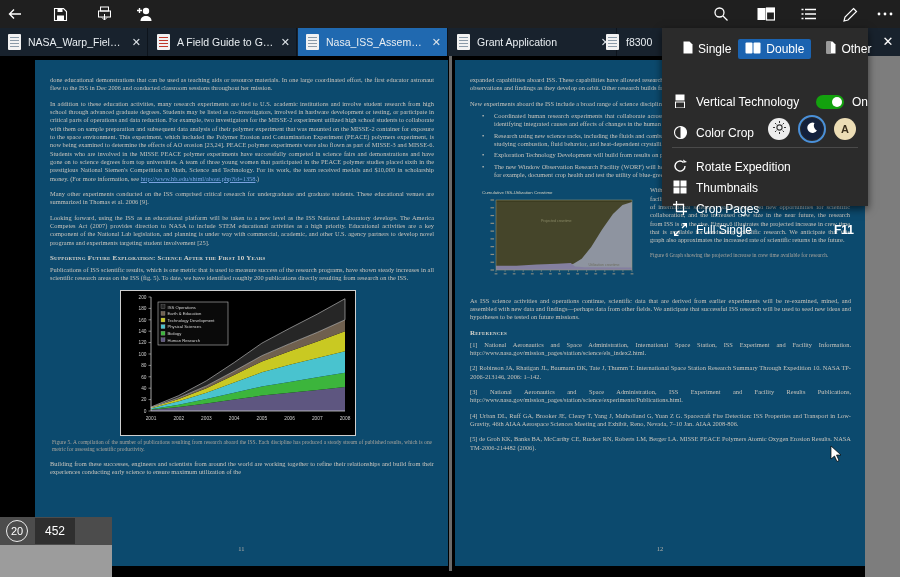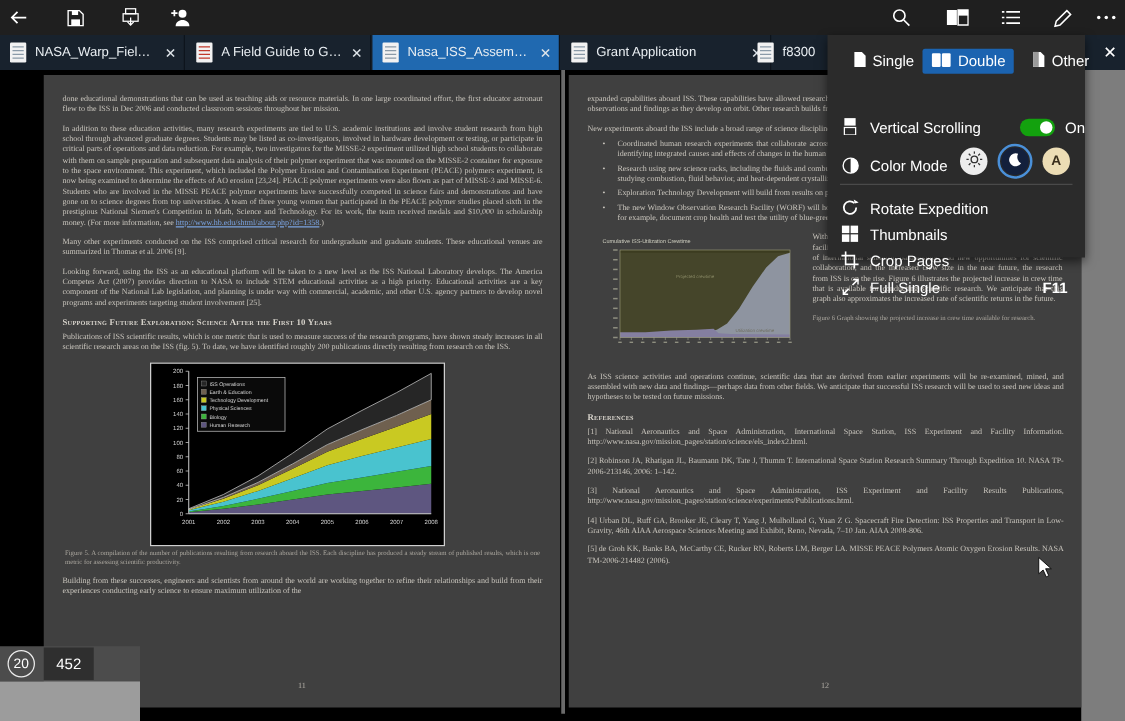--- a/index.html
+++ b/index.html
@@ -31,21 +31,21 @@
   .cmcircle{width:22px;height:22px;border-radius:50%;display:flex;align-items:center;justify-content:center;cursor:pointer;flex:none;box-sizing:border-box;}
   .cm-light{background:#ededed;}
   .cm-dark{background:#13203c;outline:2px solid #4a90d9;outline-offset:1px;}
   .cm-sepia{background:#ecddb5;color:#3a2f1d;font-size:11px;font-weight:bold;}
   .shortcut{margin-left:auto;margin-right:14px;font-size:12px;color:#fff;font-weight:bold;}
   #menuClose{position:absolute;left:880px;top:34px;width:16px;height:16px;color:#fff;font-size:13px;z-index:55;cursor:pointer;text-align:center;line-height:16px;}
   
   #viewer{position:absolute;left:0;top:56px;width:900px;height:521px;background:#000;}
   #graystrip{position:absolute;left:865px;top:0;width:35px;height:521px;background:#7d7d7d;}
   #pagegap{position:absolute;left:449px;top:0;width:3px;height:515px;background:#6a6a6a;}
-  .page{position:absolute;top:4px;height:506px;background:#404040;overflow:hidden;font-family:"Liberation Serif",serif;color:#c8c4bc;}
+  .page{position:absolute;top:4px;height:506px;background:#0c4a6e;overflow:hidden;font-family:"Liberation Serif",serif;color:#c8c4bc;}
   #pageL{left:35px;width:413px;}
   #pageR{left:455px;width:410px;}
   .pbody{padding:16px 14px 0 15px;font-size:6.4px;line-height:1.3;text-align:justify;}
   .pbody p{margin:0 0 7px 0;}
   .dochead{font-variant:small-caps;font-weight:bold;font-size:7px;letter-spacing:.2px;color:#d8d4cc;margin:2px 0 3px 0;}
   a.doclink{color:#7aa3e0;text-decoration:underline;cursor:pointer;}
   .caption{font-size:5.4px;line-height:1.3;color:#a9a59d;margin:3px 0 7px 0;}
   .pagenum{position:absolute;bottom:14px;left:0;width:100%;text-align:center;font-size:6.5px;color:#b5b1a9;}
   ul.blts{margin:0 0 7px 0;padding:0;list-style:none;}
   ul.blts li{position:relative;padding-left:14px;margin:0 0 3px 10px;}
@@ -218,34 +218,34 @@
         <span>Other</span>
       </span>
     </div>
     <div class="mrow" style="top:59px">
       <span class="mic">
           <svg width="14" height="14" viewBox="0 0 14 14">
             <rect x="2.5" y="0.5" width="9" height="6" fill="#fff"></rect>
             <rect x="2.5" y="8" width="9" height="6" fill="none" stroke="#fff"></rect>
           </svg>
         </span>
-      <span>Vertical Scrolling</span>
+      <span>Vertical Technology</span>
       <span class="toggle" style="margin-left:auto;margin-right:8px">
           <span class="knob"></span>
         </span>
       <span style="">On</span>
     </div>
     <div class="mrow" style="top:86px;height:26px">
       <span class="mic">
           <svg width="15" height="15" viewBox="0 0 15 15">
             <circle cx="7.5" cy="7.5" r="6" fill="none" stroke="#fff" stroke-width="1.1"></circle>
             <path d="M7.5 1.5a6 6 0 010 12z" fill="#fff"></path>
           </svg>
         </span>
-      <span>Color Mode</span>
+      <span>Color Crop</span>
       <span class="cmcircle cm-light" style="margin-left:auto">
         <span><svg width="13" height="13" viewBox="0 0 13 13">
               <circle cx="6.5" cy="6.5" r="2.6" fill="none" stroke="#333" stroke-width="1.1"></circle>
               <path d="M6.5 0v2 M6.5 11v2 M0 6.5h2 M11 6.5h2 M2 2l1.4 1.4 M9.6 9.6L11 11 M11 2 9.6 3.4 M3.4 9.6 2 11" stroke="#333" stroke-width="1"></path>
             </svg></span>
       </span>
       <span class="cmcircle cm-dark" style="margin-left:11px">
         <span><svg width="12" height="12" viewBox="0 0 12 12">
               <path d="M8.5 1a5.2 5.2 0 102.4 7.6A5.6 5.6 0 018.5 1z" fill="#fff"></path>
             </svg></span>

